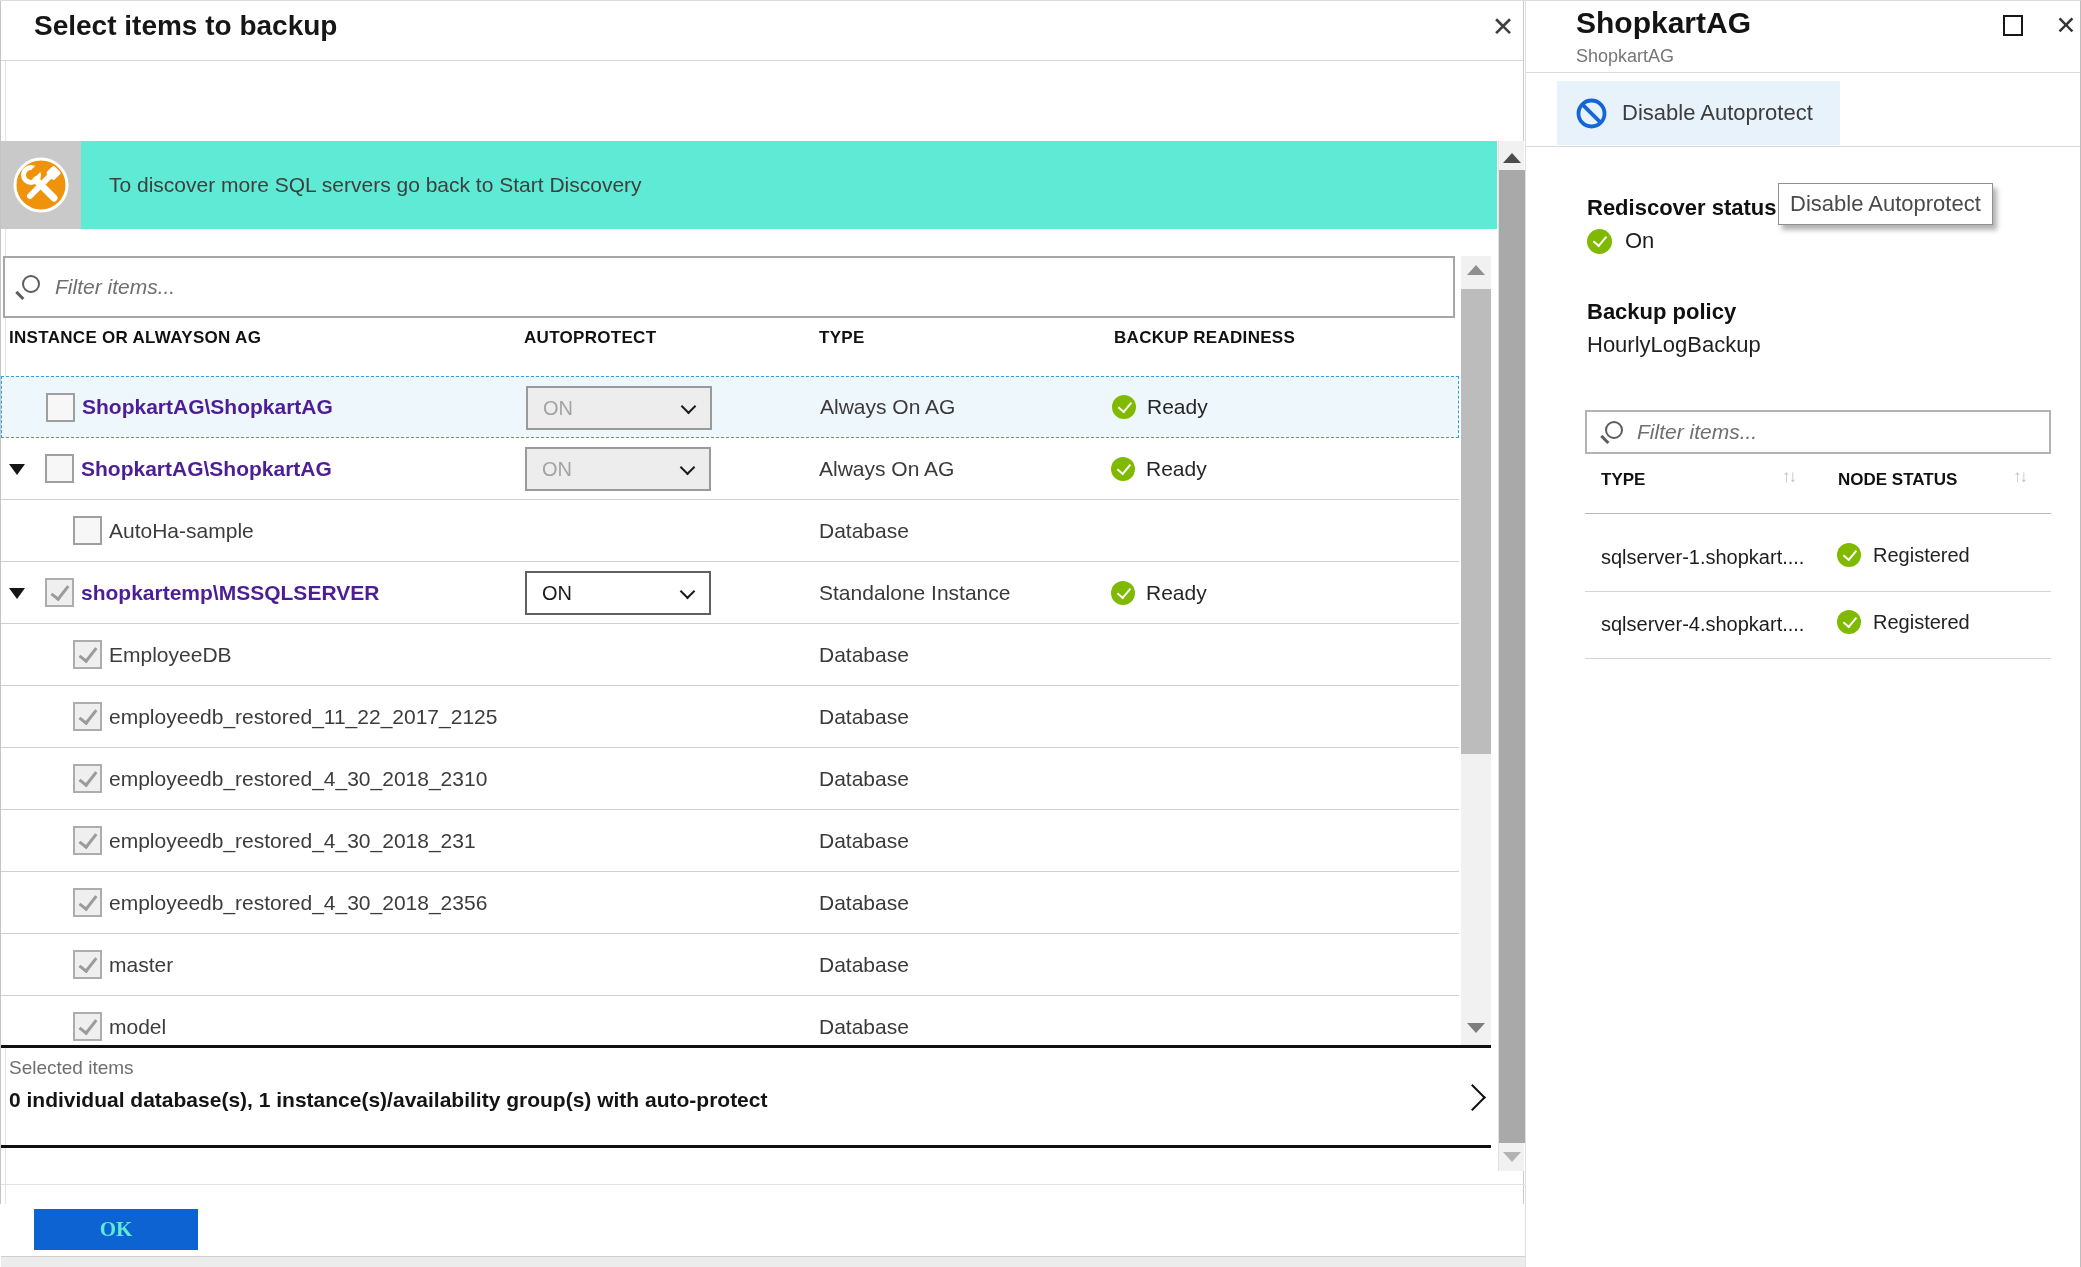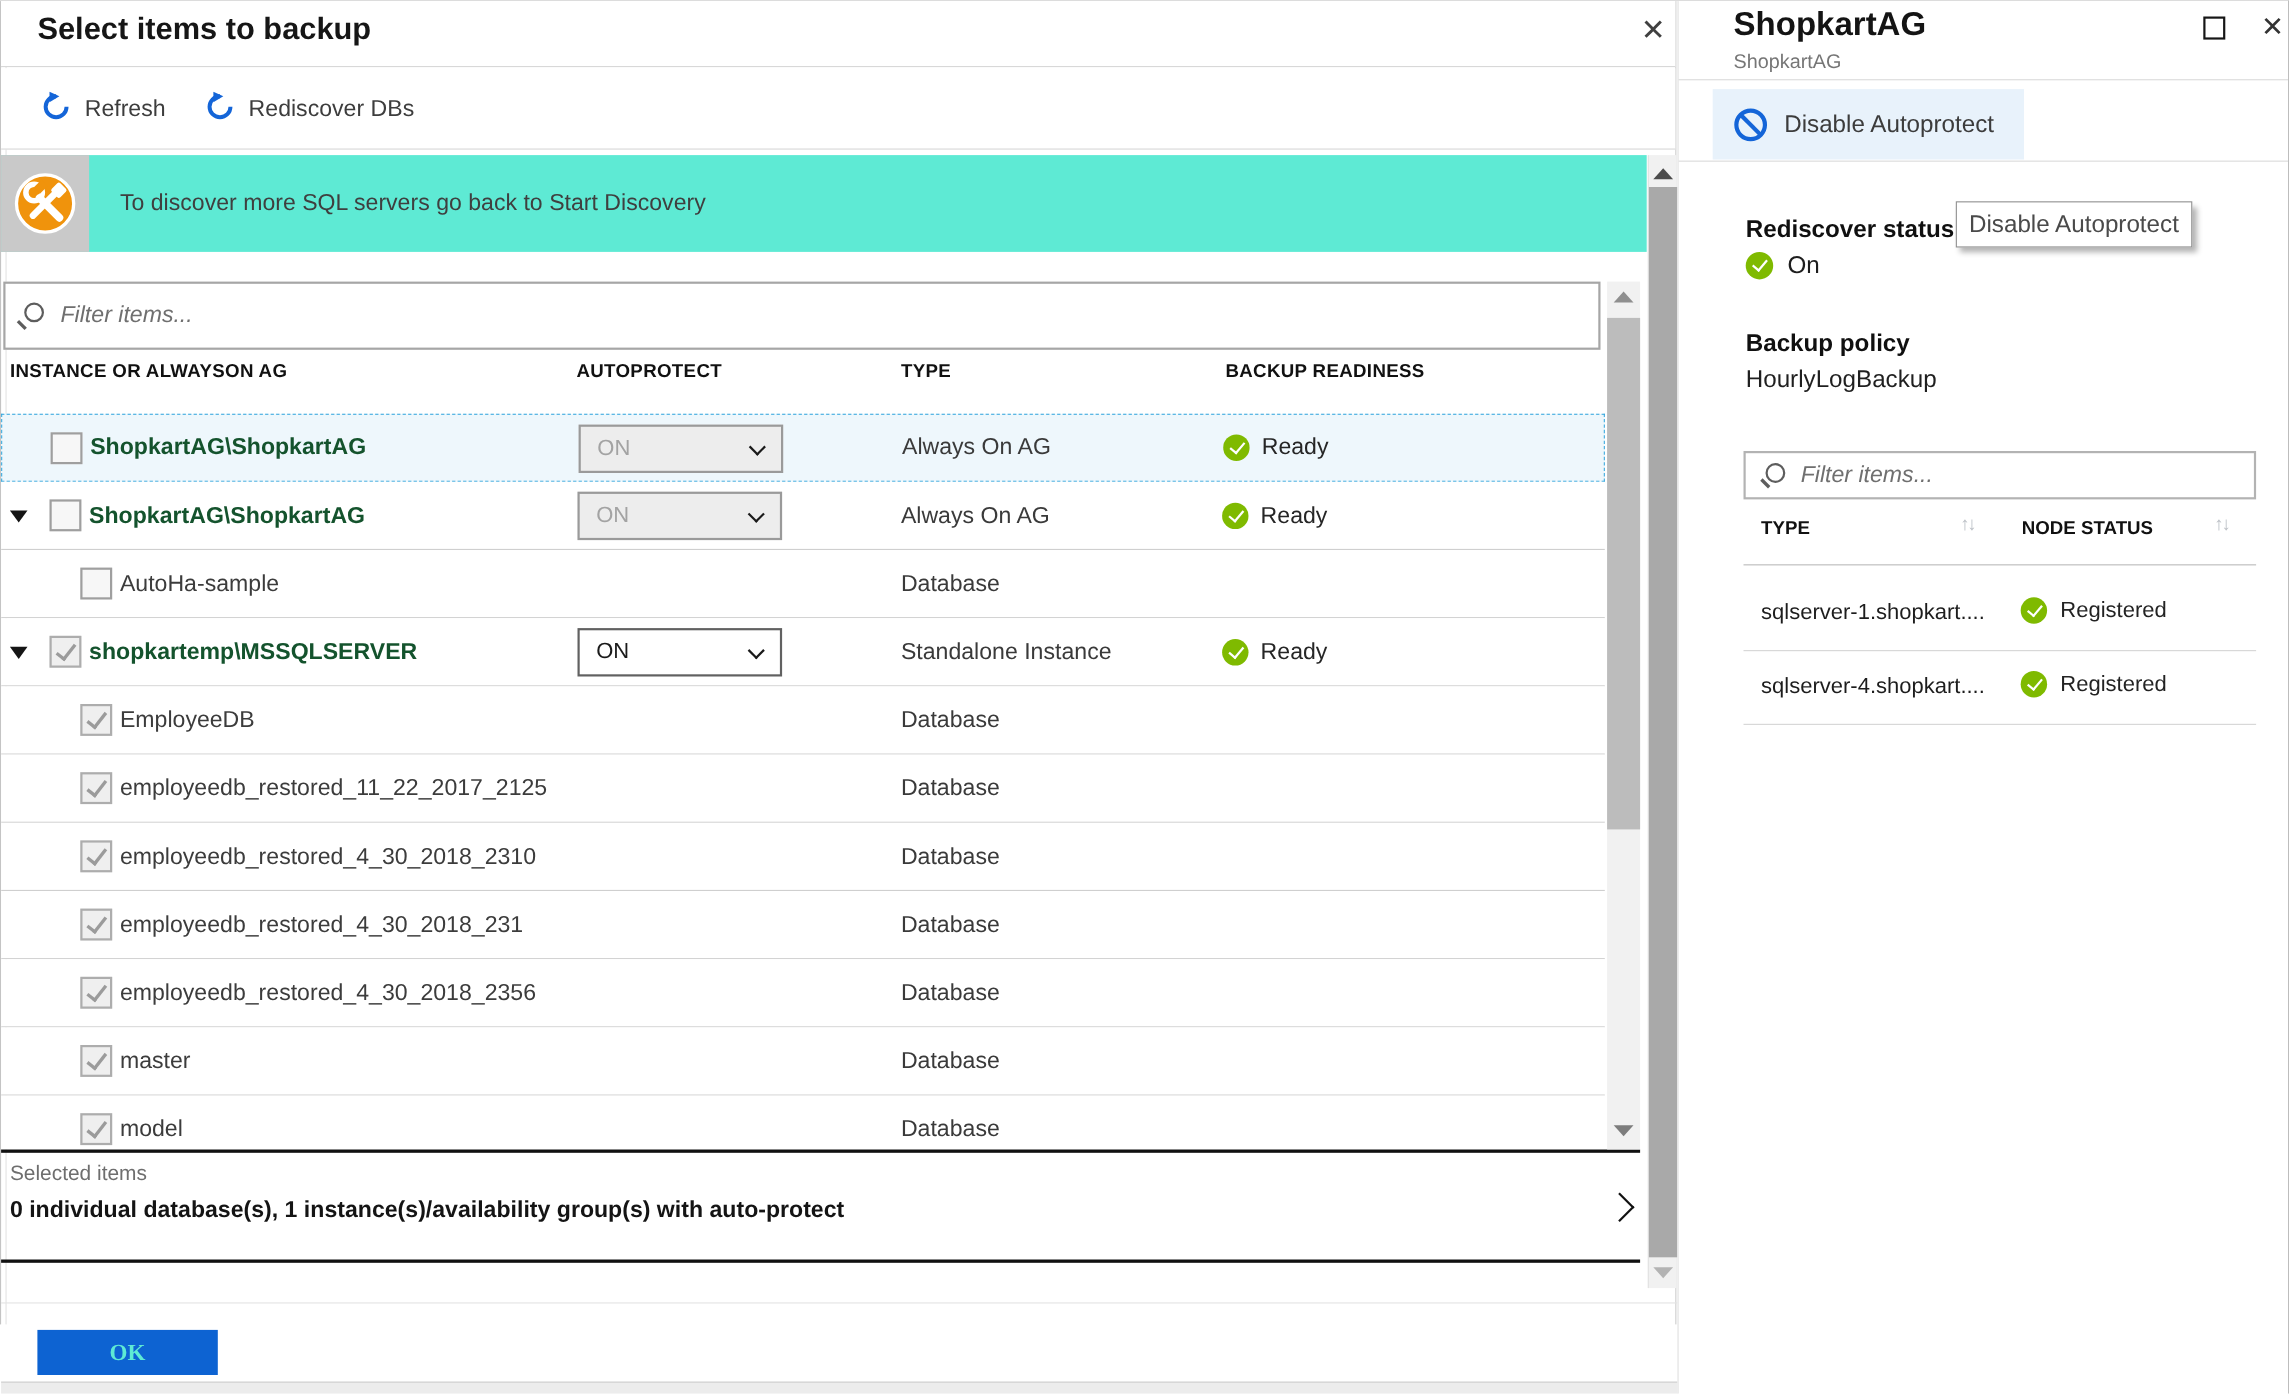--- a/index.html
+++ b/index.html
@@ -36,21 +36,21 @@
   .th-name{left:8px;} .th-auto{left:523px;} .th-type{left:818px;} .th-ready{left:1113px;}
   
   .rows{position:absolute;left:0;top:375px;width:1458px;height:669px;overflow:hidden;}
   .row{position:relative;width:100%;height:62px;background:#fff;border-bottom:1px solid #cfcfcf;}
   .row.selected{background:#eef7fc;border:1px dashed #2ca3dc;}
   .expander{position:absolute;left:8px;top:26px;width:0;height:0;border-left:8px solid transparent;border-right:8px solid transparent;border-top:11px solid #151515;}
   .cb{position:absolute;left:44px;top:16px;width:29px;height:29px;border:2px solid #9f9f9f;background:#f7f7f7;}
   .row.db .cb{left:72px;}
   .cb.checked{background:#efefef;border-color:#adadad;}
   .cb.checked::after{content:"";position:absolute;left:8px;top:2px;width:7px;height:15px;border-right:3px solid #9b9b9b;border-bottom:3px solid #9b9b9b;transform:rotate(38deg);}
-  .iname{position:absolute;left:80px;top:50%;transform:translateY(-50%);font-size:21px;font-weight:700;color:#14532d;white-space:nowrap;}
+  .iname{position:absolute;left:80px;top:50%;transform:translateY(-50%);font-size:21px;font-weight:700;color:#4c1d95;white-space:nowrap;}
   .row.db .iname{left:108px;font-weight:400;color:#3c3c3c;}
   .dd{position:absolute;left:524px;top:9px;width:186px;height:44px;border:2px solid #616161;background:#fff;}
   .dd .val{position:absolute;left:15px;top:50%;transform:translateY(-50%);font-size:20px;color:#1a1a1a;}
   .dd .chev{position:absolute;right:16px;top:13px;width:11px;height:11px;border-right:2.5px solid #1a1a1a;border-bottom:2.5px solid #1a1a1a;transform:rotate(45deg);}
   .dd.disabled{background:#ededed;border-color:#9a9a9a;}
   .dd.disabled .val{color:#a3a3a3;}
   .rtype{position:absolute;left:818px;top:50%;transform:translateY(-50%);font-size:21px;color:#3a3a3a;white-space:nowrap;}
   .ready{position:absolute;left:1110px;top:50%;transform:translateY(-50%);display:flex;align-items:center;font-size:21px;color:#262626;}
   .ready .txt{margin-left:11px;}
   .badge{position:relative;width:24px;height:24px;border-radius:50%;background:#7fba00;flex:0 0 24px;}
@@ -114,40 +114,20 @@
 <div class="screen">
 
   <div class="dialog">
     <div class="dialog-inner-edge"></div>
 
     <div class="dlg-header">
       <div class="dlg-title">Select items to backup</div>
       <div class="dlg-close">✕</div>
     </div>
 
-    <div class="toolbar">
-      <div class="tb-btn tb-refresh">
-        <span>
-          <svg width="28" height="28" viewBox="0 0 28 28">
-            <path d="M 23.5 14 A 9.5 9.5 0 1 1 14 4.5" fill="none" stroke="#1465d8" stroke-width="3.6"></path>
-            <polygon points="8,0.5 17,4.5 8,10" fill="#1465d8"></polygon>
-          </svg>
-        </span>
-        <span class="lbl">Refresh</span>
-      </div>
-      <div class="tb-btn tb-rediscover">
-        <span>
-          <svg width="28" height="28" viewBox="0 0 28 28">
-            <path d="M 23.5 14 A 9.5 9.5 0 1 1 14 4.5" fill="none" stroke="#1465d8" stroke-width="3.6"></path>
-            <polygon points="8,0.5 17,4.5 8,10" fill="#1465d8"></polygon>
-          </svg>
-        </span>
-        <span class="lbl">Rediscover DBs</span>
-      </div>
-    </div>
 
     <div class="banner">
       <div class="banner-well">
         <svg width="58" height="58" viewBox="0 0 58 58">
           <circle cx="29" cy="29" r="26" fill="#f0930c" stroke="#ffffff" stroke-width="3"></circle>
           <line x1="24" y1="24" x2="42" y2="42" stroke="#ffffff" stroke-width="7" stroke-linecap="round"></line>
           <circle cx="19" cy="19" r="7.5" fill="none" stroke="#ffffff" stroke-width="5"></circle>
           <rect x="15.5" y="6" width="8" height="10" fill="#f0930c" transform="rotate(45 19 19)"></rect>
           <line x1="40" y1="18" x2="18" y2="40" stroke="#ffffff" stroke-width="6" stroke-linecap="round"></line>
           <rect x="36" y="11.5" width="11" height="11" rx="2" fill="#ffffff" transform="rotate(45 41.5 17)"></rect>

